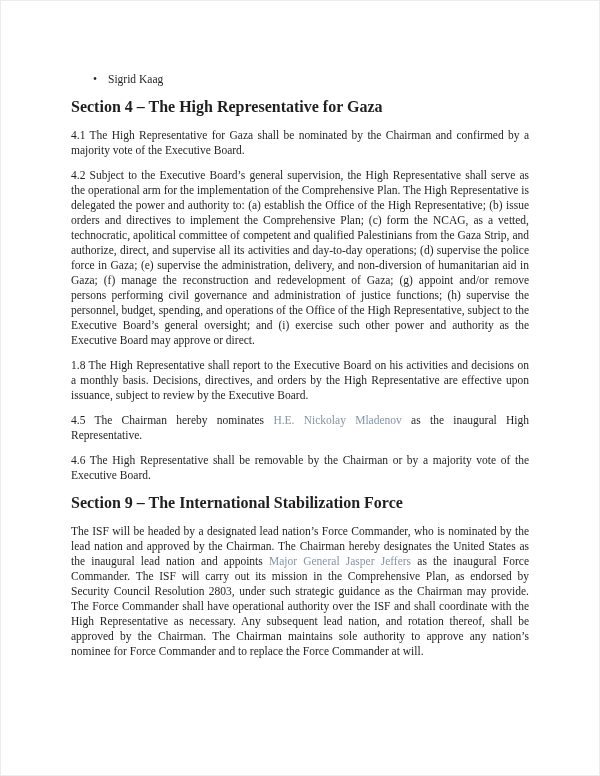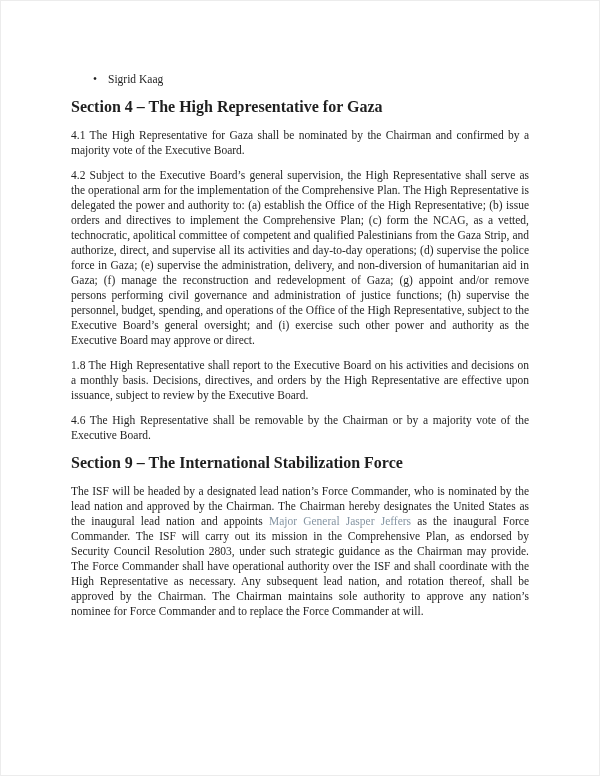--- a/index.html
+++ b/index.html
@@ -61,20 +61,21 @@
 
   <div class="section-heading">Section 4 – The High Representative for Gaza</div>
 
   <p class="para">4.1 The High Representative for Gaza shall be nominated by the Chairman and confirmed by a majority vote of the Executive Board.</p>
 
   <p class="para">4.2 Subject to the Executive Board’s general supervision, the High Representative shall serve as the operational arm for the implementation of the Comprehensive Plan. The High Representative is delegated the power and authority to: (a) establish the Office of the High Representative; (b) issue orders and directives to implement the Comprehensive Plan; (c) form the NCAG, as a vetted, technocratic, apolitical committee of competent and qualified Palestinians from the Gaza Strip, and authorize, direct, and supervise all its activities and day-to-day operations; (d) supervise the police force in Gaza; (e) supervise the administration, delivery, and non-diversion of humanitarian aid in Gaza; (f) manage the reconstruction and redevelopment of Gaza; (g) appoint and/or remove persons performing civil governance and administration of justice functions; (h) supervise the personnel, budget, spending, and operations of the Office of the High Representative, subject to the Executive Board’s general oversight; and (i) exercise such other power and authority as the Executive Board may approve or direct.</p>
 
   <p class="para">1.8 The High Representative shall report to the Executive Board on his activities and decisions on a monthly basis. Decisions, directives, and orders by the High Representative are effective upon issuance, subject to review by the Executive Board.</p>
 
 
+  <p class="para"><span>4.5 The Chairman hereby nominates </span><span class="name-ref">H.E. Nickolay Mladenov</span><span> as the inaugural High Representative.</span></p>
 
   <p class="para last-of-section">4.6 The High Representative shall be removable by the Chairman or by a majority vote of the Executive Board.</p>
 
   <div class="section-heading">Section 9 – The International Stabilization Force</div>
 
   <p class="para"><span>The ISF will be headed by a designated lead nation’s Force Commander, who is nominated by the lead nation and approved by the Chairman. The Chairman hereby designates the United States as the inaugural lead nation and appoints </span><span class="name-ref">Major General Jasper Jeffers</span><span> as the inaugural Force Commander. The ISF will carry out its mission in the Comprehensive Plan, as endorsed by Security Council Resolution 2803, under such strategic guidance as the Chairman may provide. The Force Commander shall have operational authority over the ISF and shall coordinate with the High Representative as necessary. Any subsequent lead nation, and rotation thereof, shall be approved by the Chairman. The Chairman maintains sole authority to approve any nation’s nominee for Force Commander and to replace the Force Commander at will.</span></p>
 
 </div>
 
 </body></html>

